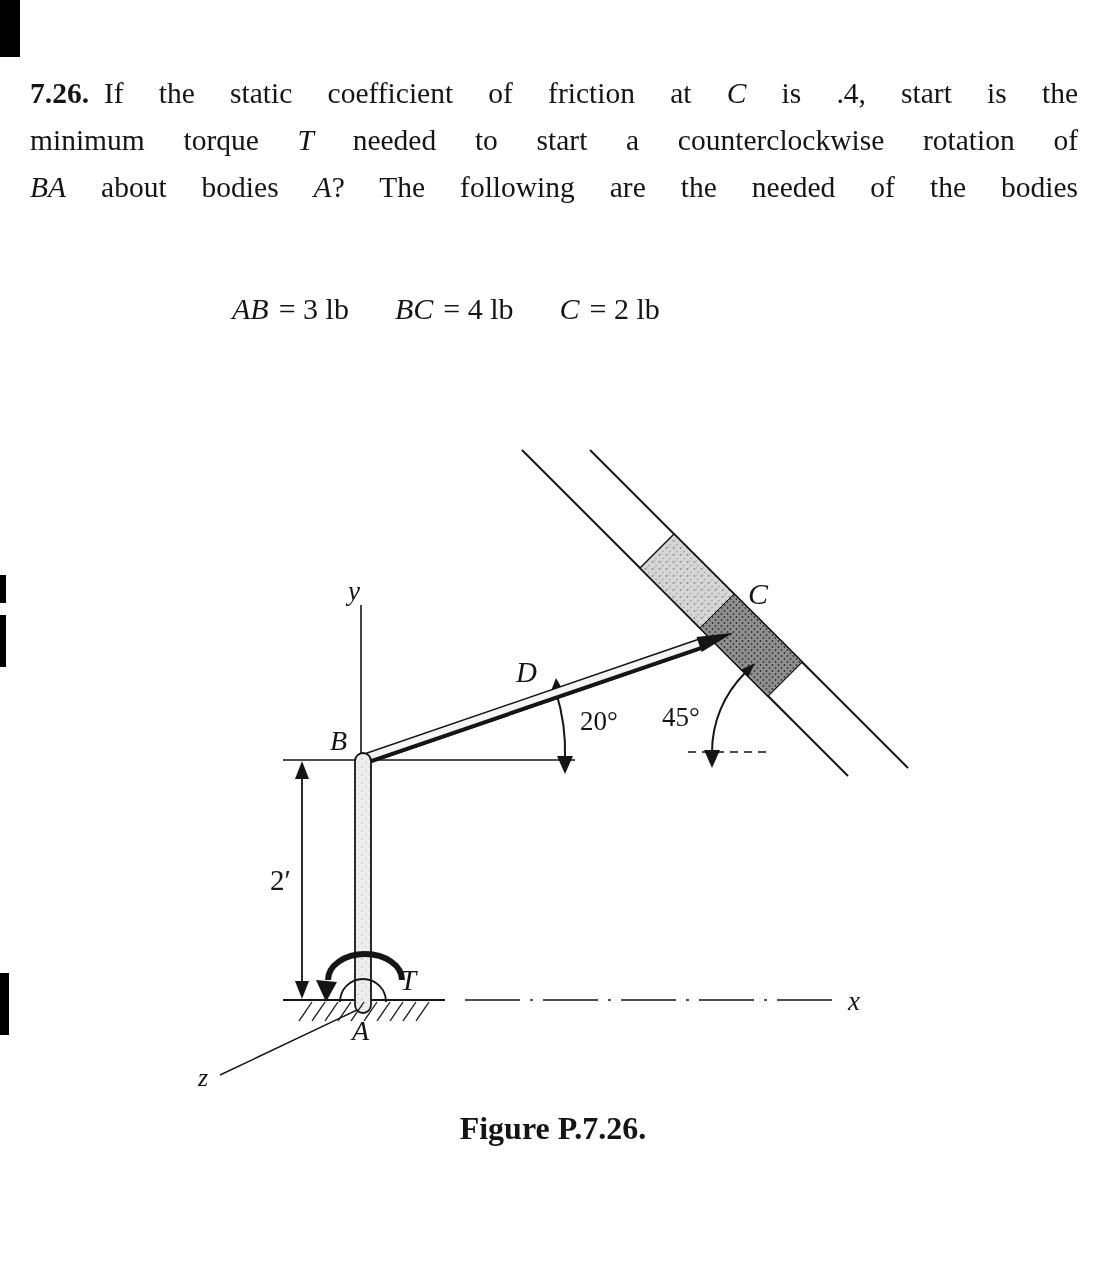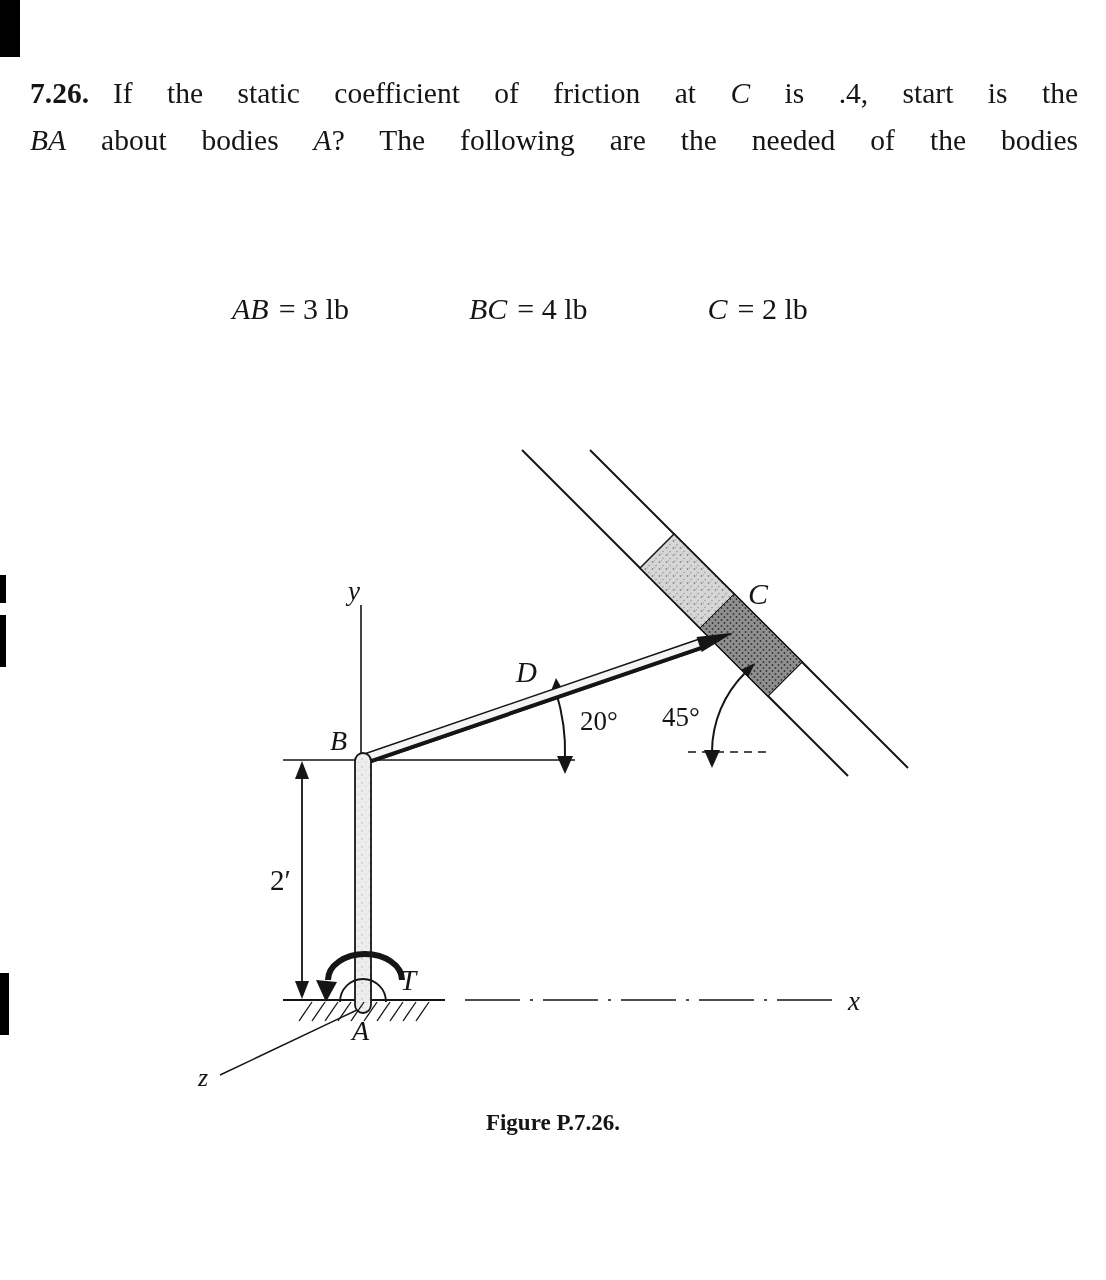--- a/index.html
+++ b/index.html
@@ -6,43 +6,46 @@
   .page{position:relative;width:1106px;height:1280px;background:#fff;overflow:hidden;
         font-family:"Liberation Serif", serif;color:#151515;}
   .artifact{position:absolute;background:#000;}
   .a1{left:0;top:0;width:20px;height:57px;}
   .a2{left:0;top:575px;width:6px;height:28px;}
   .a3{left:0;top:615px;width:6px;height:52px;}
   .a4{left:0;top:973px;width:9px;height:62px;}
   .problem{position:absolute;left:30px;top:70px;width:1048px;font-size:29.5px;line-height:47px;}
   .pline{text-align:justify;}
   .pline.j{text-align-last:justify;}
-  .pnum{font-weight:bold;margin-right:24px;}
+  .pnum{font-weight:bold;margin-right:15px;}
   .em{font-style:italic;}
-  .equations{position:absolute;left:232px;top:292px;display:flex;gap:120px;font-size:30px;}
+  .equations{position:absolute;left:232px;top:292px;display:flex;gap:46px;font-size:30px;}
   .eq-sym{font-style:italic;margin-right:10px;}
   .figure{position:absolute;left:0;top:420px;}
   .caption{position:absolute;left:0;top:1110px;width:1106px;text-align:center;
-           font-weight:bold;font-size:23px;}
+           font-weight:bold;font-size:32px;}
   svg text{font-family:"Liberation Serif", serif;fill:#151515;}
   .lbl-it{font-style:italic;}
 </style>
 </head>
 <body>
 
 <div class="page">
 
   <div class="artifact a1"></div>
   <div class="artifact a2"></div>
   <div class="artifact a3"></div>
   <div class="artifact a4"></div>
 
   <div class="problem">
     <div class="pline j">
       <span class="pnum">7.26.</span><span>If the static coefficient of friction at </span><span class="em">C</span><span> is .4, start is the</span>
+    </div>
+    <div class="pline j">
+      <span>minimum torque </span><span class="em">T</span><span> needed to start a counterclockwise rotation of</span>
     </div>
     <div class="pline j">
       <span class="em">BA</span><span> about bodies </span><span class="em">A</span><span>? The following are the needed of the bodies</span>
     </div>
   </div>
 
   <div class="equations">
     <span class="eq"><span class="eq-sym">AB</span><span>= 3 lb</span></span>
     <span class="eq"><span class="eq-sym">BC</span><span>= 4 lb</span></span>
     <span class="eq"><span class="eq-sym">C</span><span>= 2 lb</span></span>

